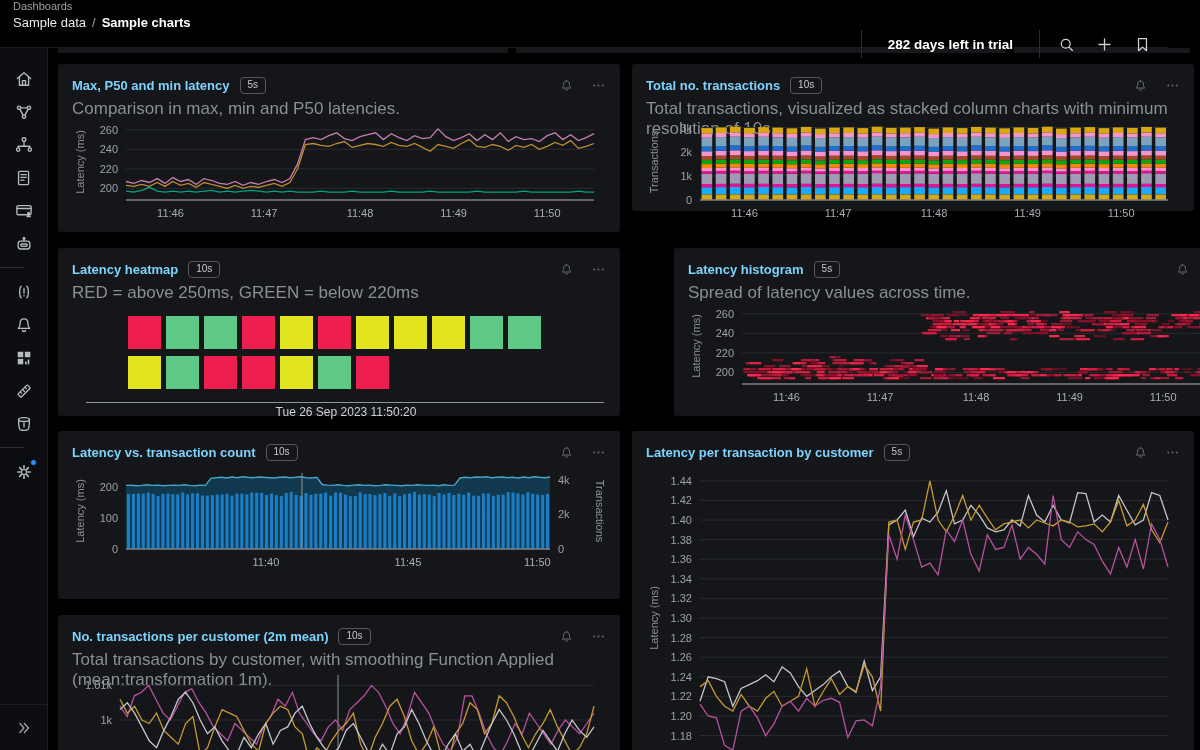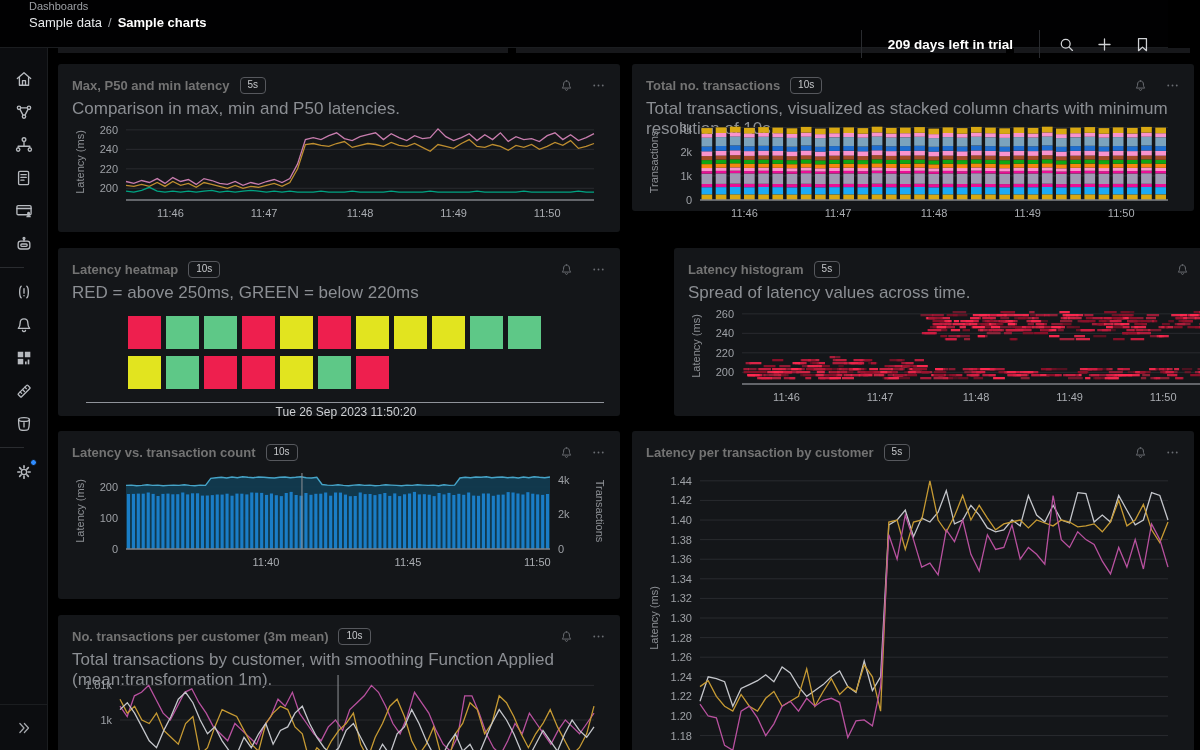--- a/index.html
+++ b/index.html
@@ -7,21 +7,21 @@
     font-family:"Liberation Sans", sans-serif; }
 
   
   #header { position:absolute; left:0; top:0; width:1168px; height:48px; background:#010102;
     border-bottom:1px solid #1b1d20; display:flex; align-items:stretch; z-index:5;flex-direction:column; }
   .logo { width:48px; height:48px; background:linear-gradient(125deg,#7fd7ec 0%,#46b1dd 40%,#1d86c6 75%,#0e6cae 100%);
     display:flex; align-items:center; justify-content:center; position:relative; overflow:hidden; cursor:pointer; }
   .logo:before { content:""; position:absolute; left:-10px; top:-6px; width:34px; height:60px;
     background:rgba(255,255,255,.22); transform:rotate(18deg); }
   .logo span { position:relative; color:#fff; font-size:11.5px; font-weight:bold; letter-spacing:.2px; }
-  .crumbs { display:flex; flex-direction:column; justify-content:center; padding-left:29px; gap:3px; }
+  .crumbs { display:flex; flex-direction:column; justify-content:center; padding-left:13px; gap:3px; }
   .crumb-top { font-size:11px; color:#9da0a5; }
   .crumb-row { font-size:13px; color:#e8eaec; }
   .crumb-row .sep { color:#9da0a5; padding:0 6px; }
   .crumb-row b { color:#fff; font-weight:bold; }
   #header-right { margin-left:auto; display:flex; align-items:stretch; }
   .trial { display:flex; align-items:center; padding:0 26px; border-left:1px solid #292b2f;
     border-right:1px solid #292b2f; color:#fff; font-size:13.5px; font-weight:bold; }
   .hicons { display:flex; align-items:center; gap:10px; padding:0 12px; }
   .hicon { background:none; border:none; width:28px; height:28px; display:flex; align-items:center;
     justify-content:center; cursor:pointer; color:#cfd1d4; }
@@ -48,21 +48,21 @@
     display:flex; flex-direction:column; }
   #p0 { left:10px;  top:16px;  height:168px; }
   #p1 { left:584px; top:16px;  height:147px; }
   #p2 { left:10px;  top:200px; height:168px; }
   #p3 { left:584px; top:200px; height:168px;margin-left:42px; }
   #p4 { left:10px;  top:383px; height:168px; }
   #p5 { left:584px; top:383px; height:400px; }
   #p6 { left:10px;  top:567px; height:300px; }
 
   .phead { display:flex; align-items:center; height:22px; flex:none; }
-  .ptitle { font-size:13px; font-weight:bold; color:#737373; }
+  .ptitle { font-size:13px; font-weight:bold; color:#7dd3fc; }
   .badge { margin-left:10px; font-size:10px; color:#c6c8cb; border:1px solid #56585d; border-radius:4px;
     padding:1px 7px 2px; line-height:1.2; }
   .pactions { margin-left:auto; display:flex; align-items:center; gap:16px; color:#6a6d72; }
   .pactions .icon-btn { width:16px; height:16px; cursor:pointer; display:flex; align-items:center; justify-content:center; }
   .pactions svg { width:15px; height:15px; }
   .psub { font-size:17px; color:#8b8e93; margin-top:3px; height:15px; flex:none; }
   .psub:empty { display:none; }
   .chart { flex:1; position:relative; margin-top:4px; min-height:0; }
 
   
@@ -81,21 +81,21 @@
   <div class="logo">
     <span>splunk&gt;</span>
   </div>
   <div class="crumbs">
     <div class="crumb-top">Dashboards</div>
     <div class="crumb-row">
       <span>Sample data</span><span class="sep">/</span><b>Sample charts</b>
     </div>
   </div>
   <div id="header-right">
-    <div class="trial">209 days left in trial</div>
+    <div class="trial">282 days left in trial</div>
     <div class="hicons">
       <button class="hicon">
           <svg viewBox="0 0 24 24" fill="none" stroke="currentColor" stroke-width="1.6" stroke-linecap="round" stroke-linejoin="round">
             <circle cx="11" cy="11" r="5.6"></circle>
             <path d="M15.3 15.3 L19.5 19.5"></path>
           </svg>
         </button>
       <button class="hicon">
           <svg viewBox="0 0 24 24" fill="none" stroke="currentColor" stroke-width="1.6" stroke-linecap="round" stroke-linejoin="round">
             <path d="M12 5 V19 M5 12 H19"></path>
@@ -1624,21 +1624,21 @@
           <text x="46" y="292.16216216216213" text-anchor="end" fill="#9da0a5" font-size="11">1.16</text>
           <text x="12" y="151" fill="#8d9095" font-size="11" text-anchor="middle" transform="rotate(-90 12 151)">Latency (ms)</text>
           <polyline points="54.0,234.3 62.2,209.8 70.4,211.7 78.6,214.7 86.8,239.2 95.1,221.5 103.3,217.6 111.5,213.7 119.7,207.8 127.9,214.7 136.1,200.0 144.3,205.9 152.5,219.6 160.7,229.4 168.9,223.5 177.2,217.6 185.4,209.8 193.6,203.9 201.8,219.6 210.0,225.5 218.2,194.1 226.4,223.5 234.6,209.8 242.8,57.9 251.1,53.0 259.3,43.2 267.5,69.7 275.7,51.1 283.9,55.0 292.1,45.2 300.3,23.6 308.5,56.9 316.7,53.0 324.9,38.3 333.2,48.1 341.4,60.9 349.6,64.8 357.8,62.8 366.0,53.0 374.2,58.9 382.4,28.5 390.6,48.1 398.8,55.0 407.1,38.3 415.3,53.0 423.5,56.0 431.7,25.6 439.9,26.6 448.1,55.0 456.3,48.1 464.5,55.0 472.7,28.5 480.9,43.2 489.2,57.9 497.4,53.0 505.6,25.6 513.8,28.5 522.0,53.0" fill="none" stroke="#c4c6cb" stroke-width="1.3"></polyline>
           <polyline points="54.0,219.6 62.2,213.7 70.4,229.4 78.6,239.2 86.8,244.1 95.1,227.4 103.3,239.2 111.5,244.1 119.7,231.3 127.9,224.5 136.1,239.2 144.3,234.3 152.5,229.4 160.7,201.9 168.9,239.2 177.2,224.5 185.4,211.7 193.6,227.4 201.8,219.6 210.0,224.5 218.2,198.0 226.4,209.8 234.6,244.1 242.8,55.0 251.1,53.0 259.3,82.4 267.5,55.0 275.7,53.0 283.9,13.8 292.1,53.0 300.3,64.8 308.5,49.1 316.7,28.5 324.9,53.0 333.2,38.3 341.4,51.1 349.6,62.8 357.8,56.9 366.0,55.0 374.2,53.0 382.4,60.9 390.6,53.0 398.8,56.0 407.1,58.9 415.3,53.0 423.5,55.0 431.7,59.9 439.9,58.9 448.1,56.9 456.3,64.8 464.5,55.0 472.7,33.4 480.9,58.9 489.2,53.0 497.4,37.4 505.6,62.8 513.8,75.6 522.0,55.0" fill="none" stroke="#c69a33" stroke-width="1.3"></polyline>
           <polyline points="54.0,237.2 62.2,249.0 70.4,250.9 78.6,278.4 86.8,283.3 95.1,244.1 103.3,239.2 111.5,250.9 119.7,268.6 127.9,256.8 136.1,239.2 144.3,234.3 152.5,244.1 160.7,231.3 168.9,239.2 177.2,233.3 185.4,231.3 193.6,235.3 201.8,270.5 210.0,253.9 218.2,252.9 226.4,258.8 234.6,219.6 242.8,67.7 251.1,92.2 259.3,48.1 267.5,72.6 275.7,100.1 283.9,96.1 292.1,107.9 300.3,62.8 308.5,74.6 316.7,53.0 324.9,87.3 333.2,104.0 341.4,67.7 349.6,82.4 357.8,80.5 366.0,57.9 374.2,92.2 382.4,80.5 390.6,87.3 398.8,97.1 407.1,28.5 415.3,72.6 423.5,80.5 431.7,64.8 439.9,72.6 448.1,77.5 456.3,94.2 464.5,106.9 472.7,80.5 480.9,100.1 489.2,72.6 497.4,102.0 505.6,56.9 513.8,72.6 522.0,100.1" fill="none" stroke="#b8519f" stroke-width="1.3"></polyline>
         </svg></div>
   </section>
 
   <section class="panel" id="p6">
     <div class="phead">
-      <h2 class="ptitle">No. transactions per customer (3m mean)</h2>
+      <h2 class="ptitle">No. transactions per customer (2m mean)</h2>
       <span class="badge">10s</span>
       <div class="pactions">
         <span class="icon-btn">
             <svg viewBox="0 0 24 24" fill="none" stroke="currentColor" stroke-width="1.6" stroke-linecap="round" stroke-linejoin="round">
               <path d="M12 4.7 C8.9 4.7 7.4 7.1 7.4 9.6 C7.4 13.2 6.1 15.1 5.2 16.1 H18.8 C17.9 15.1 16.6 13.2 16.6 9.6 C16.6 7.1 15.1 4.7 12 4.7 Z"></path>
               <path d="M10.2 18.6 a1.9 1.9 0 0 0 3.6 0"></path>
             </svg>
           </span>
         <span class="icon-btn">
             <svg viewBox="0 0 24 24" fill="currentColor">

